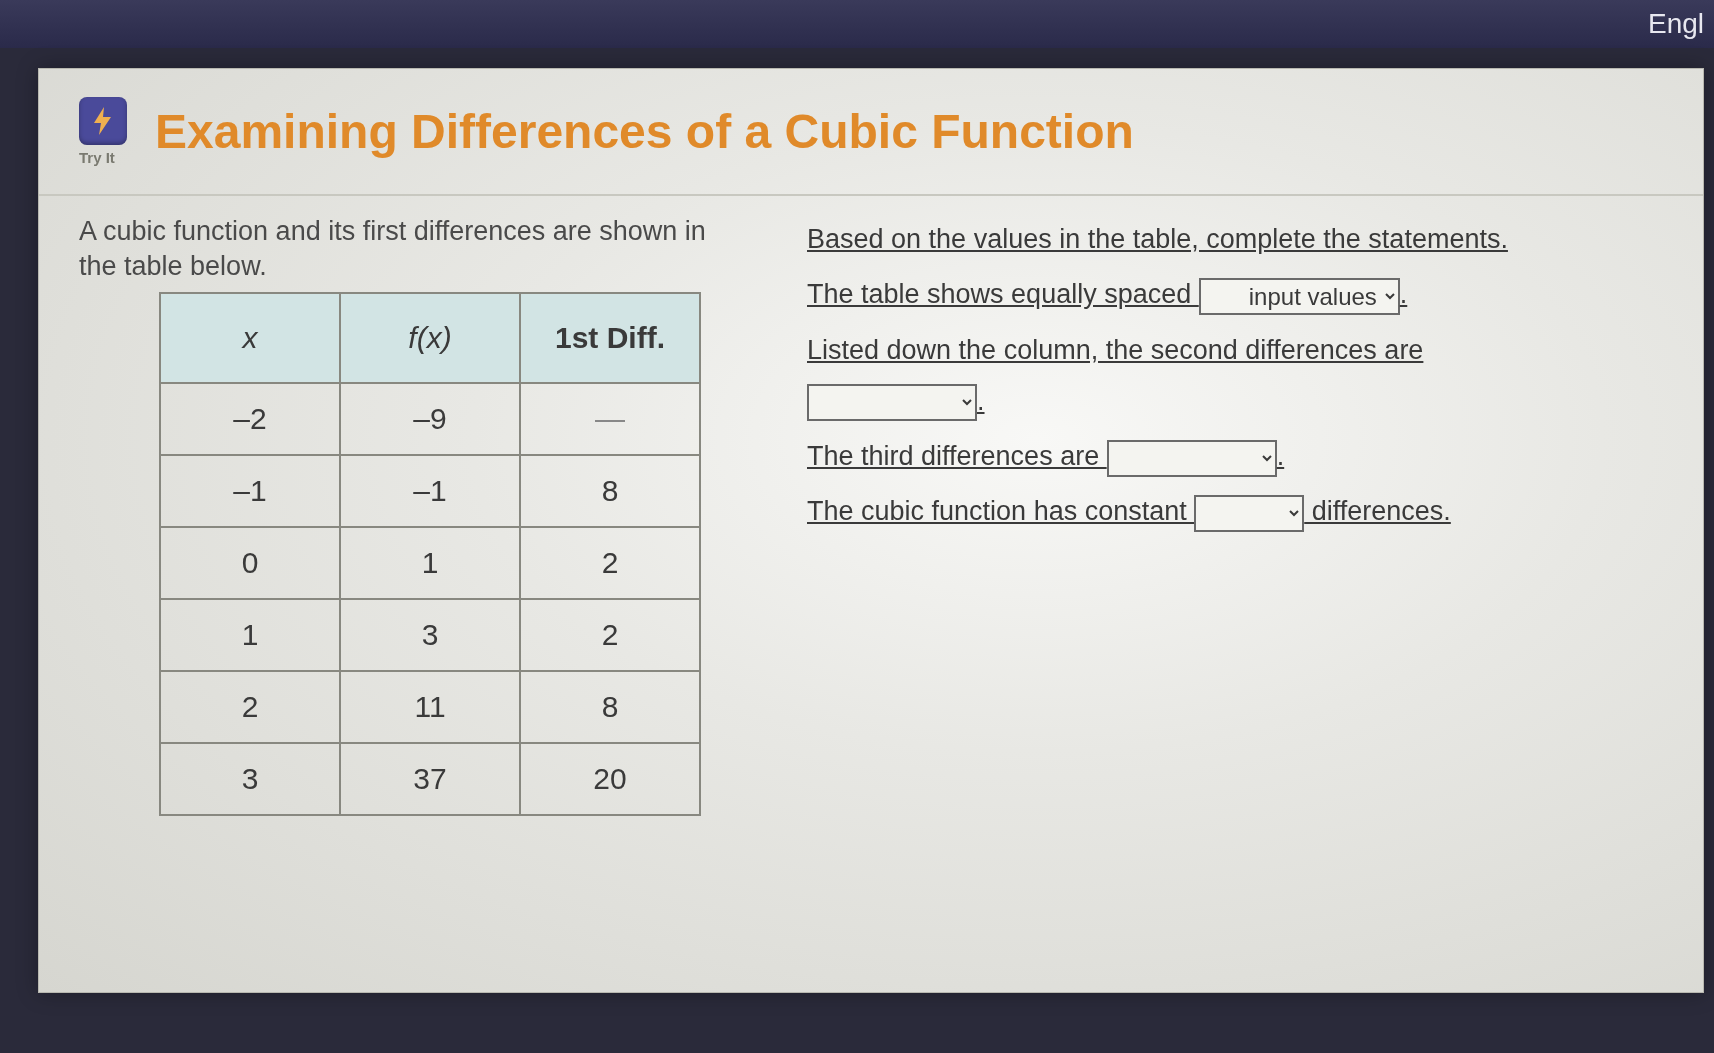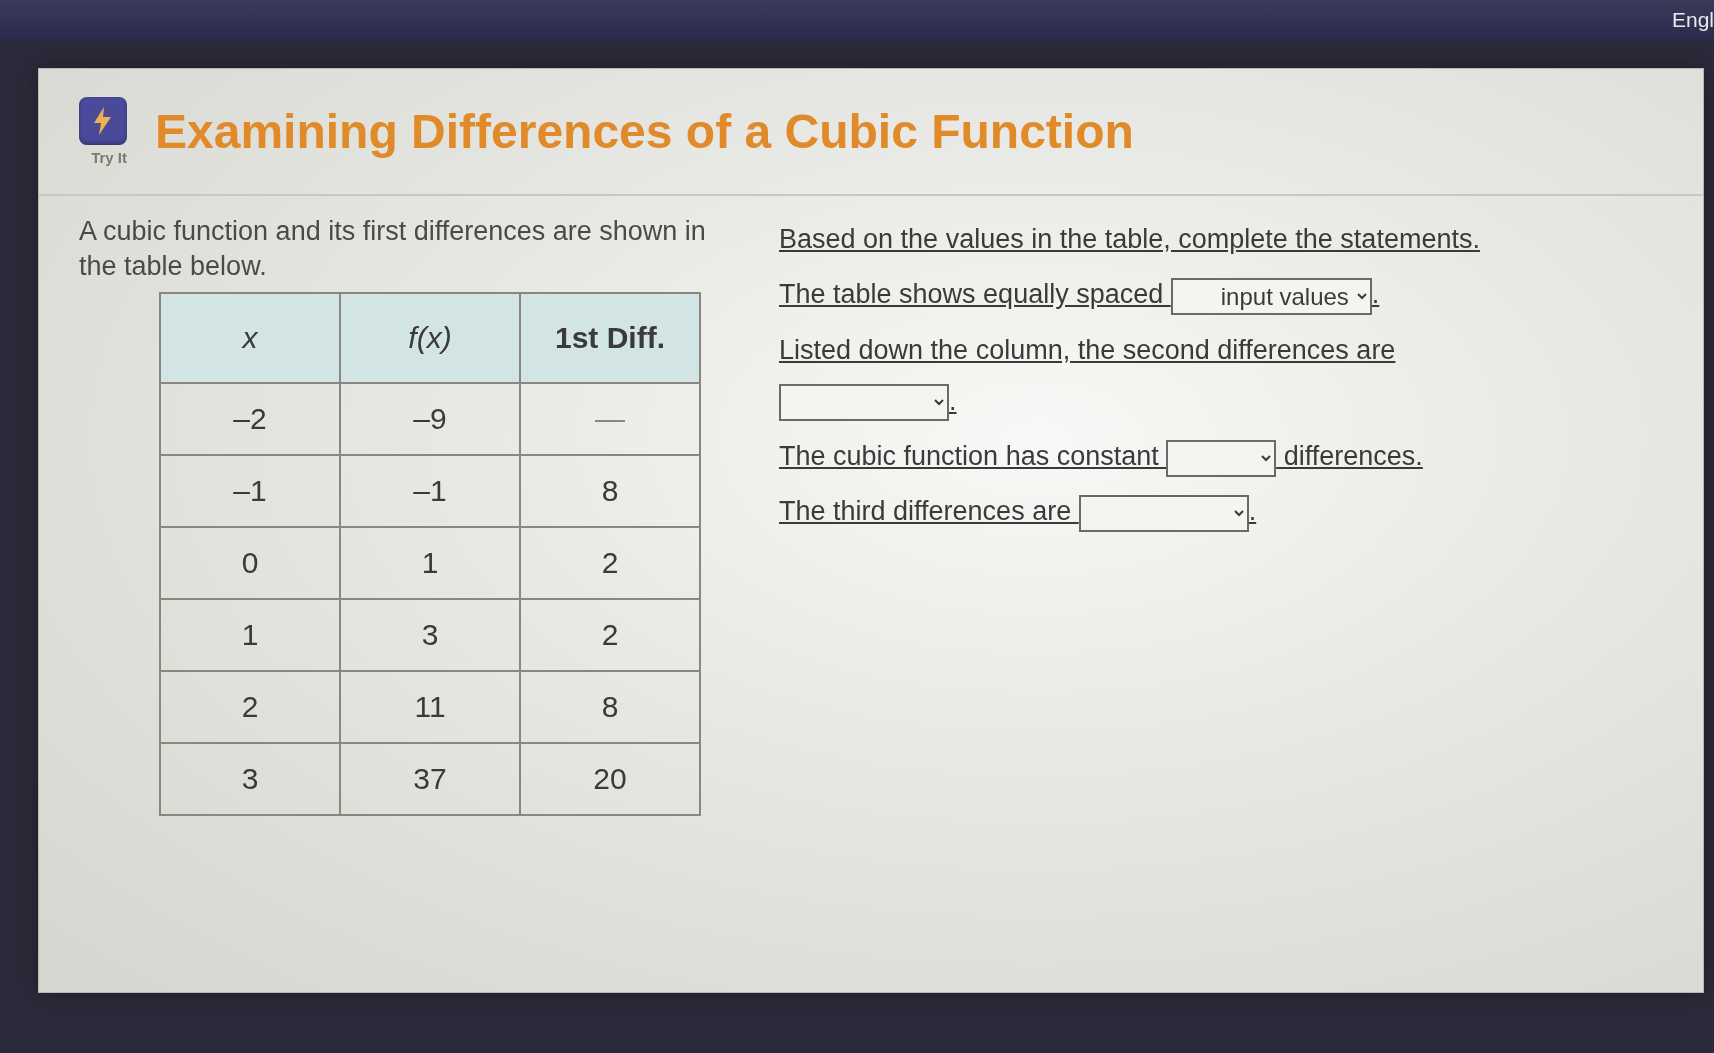--- a/index.html
+++ b/index.html
@@ -2,27 +2,28 @@
 <html><head>
 <meta charset="utf-8">
 <style>
   * { box-sizing: border-box; margin: 0; padding: 0; }
   html, body { width: 1714px; height: 1053px; overflow: hidden; }
   body {
     font-family: Arial, Helvetica, sans-serif;
     background: #2a2a3a;
   }
   .topbar {
-    height: 40px;
+    height: 48px;
     background: linear-gradient(#3a3a5a, #2a2a4a);
     display: flex;
     justify-content: flex-end;
     align-items: center;
+    padding-right: 10px;
     color: #e8e8f0;
-    font-size: 21px;
+    font-size: 28px;
   }
   .panel {
     position: absolute;
     top: 68px;
     left: 38px;
     right: 10px;
     bottom: 60px;
     background: radial-gradient(ellipse at 60% 40%, #f8f8f6 0%, #e8e8e4 40%, #d6d6d0 100%);
     border: 1px solid #b8b8b0;
     box-shadow: 0 0 20px rgba(0,0,0,0.3);
@@ -30,21 +31,21 @@
   .header-row {
     display: flex;
     align-items: center;
     gap: 28px;
     padding: 28px 40px 28px 40px;
     border-bottom: 2px solid #c8c8c0;
   }
   .try-it-block {
     display: flex;
     flex-direction: column;
-    align-items: flex-end;
+    align-items: flex-start;
     gap: 4px;
   }
   .bolt-badge {
     width: 48px;
     height: 48px;
     background: #4a4a9a;
     border-radius: 8px;
     display: flex;
     align-items: center;
     justify-content: center;
@@ -57,21 +58,21 @@
     font-weight: bold;
   }
   .page-title {
     color: #e08a2a;
     font-size: 48px;
     font-weight: bold;
   }
   .content {
     display: flex;
     padding: 18px 40px 20px 40px;
-    gap: 60px;
+    gap: 88px;
   }
   .left-col { flex: 0 0 640px; }
   .intro {
     font-size: 27px;
     color: #4a4a4a;
     line-height: 1.3;
     margin-bottom: 8px;
   }
   table.data {
     border-collapse: collapse;
@@ -193,22 +194,22 @@
       <p>
         <span>The table shows equally spaced </span><select class="inline wide"><option>input values</option></select><span>.</span>
       </p>
 
       <p>
         <span>Listed down the column, the second differences are</span><br>
         <select class="inline medium"><option></option></select><span>.</span>
       </p>
 
       <p>
+        <span>The third differences are </span><select class="inline medium"><option></option></select><span>.</span>
+      </p>
+
+      <p>
         <span>The cubic function has constant </span><select class="inline narrow"><option></option></select><span> differences.</span>
-      </p>
-
-      <p>
-        <span>The third differences are </span><select class="inline medium"><option></option></select><span>.</span>
       </p>
     </div>
 
   </div>
 </div>
 
 </body></html>

